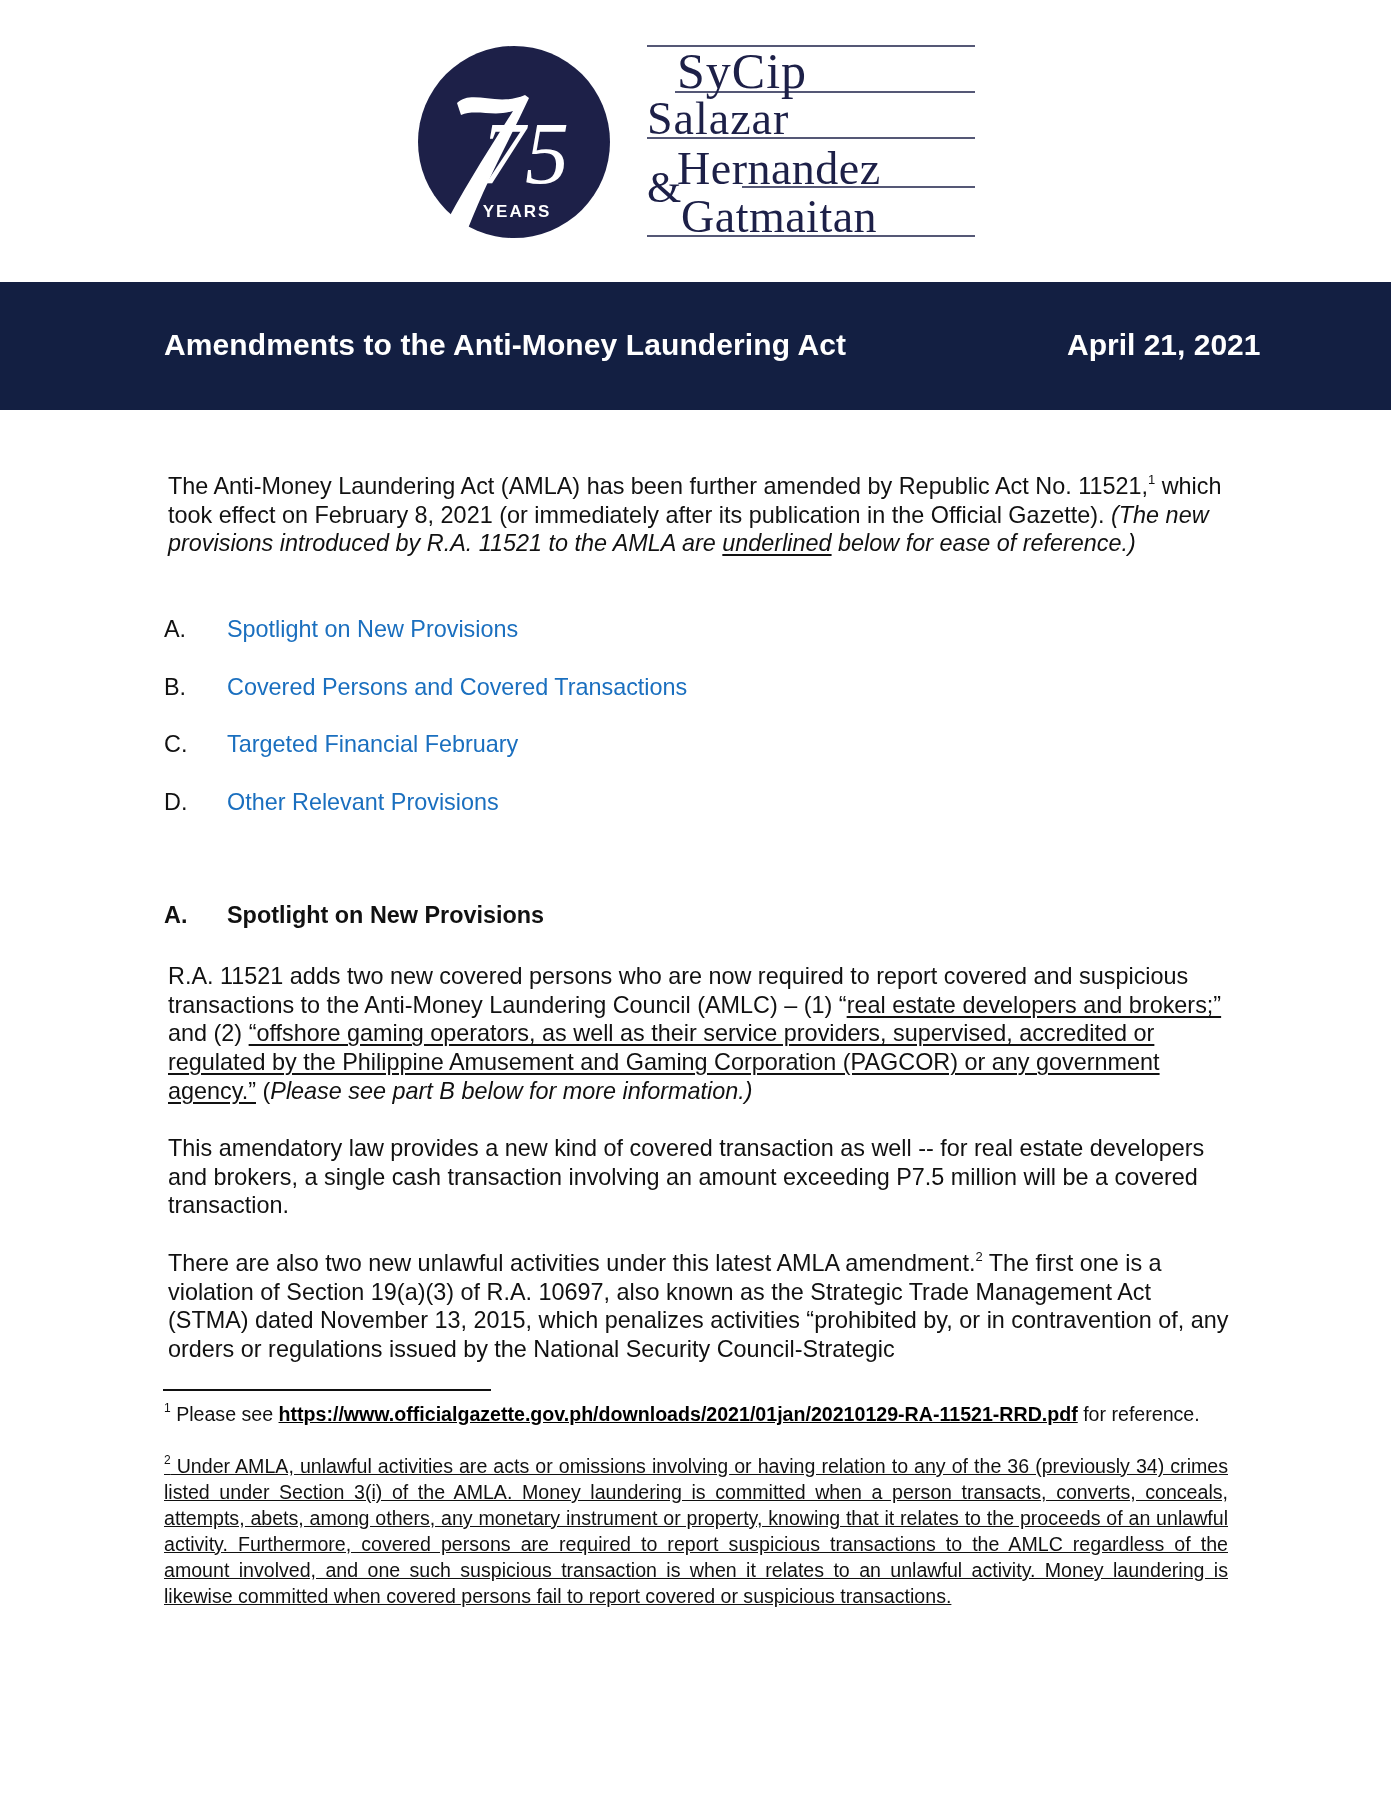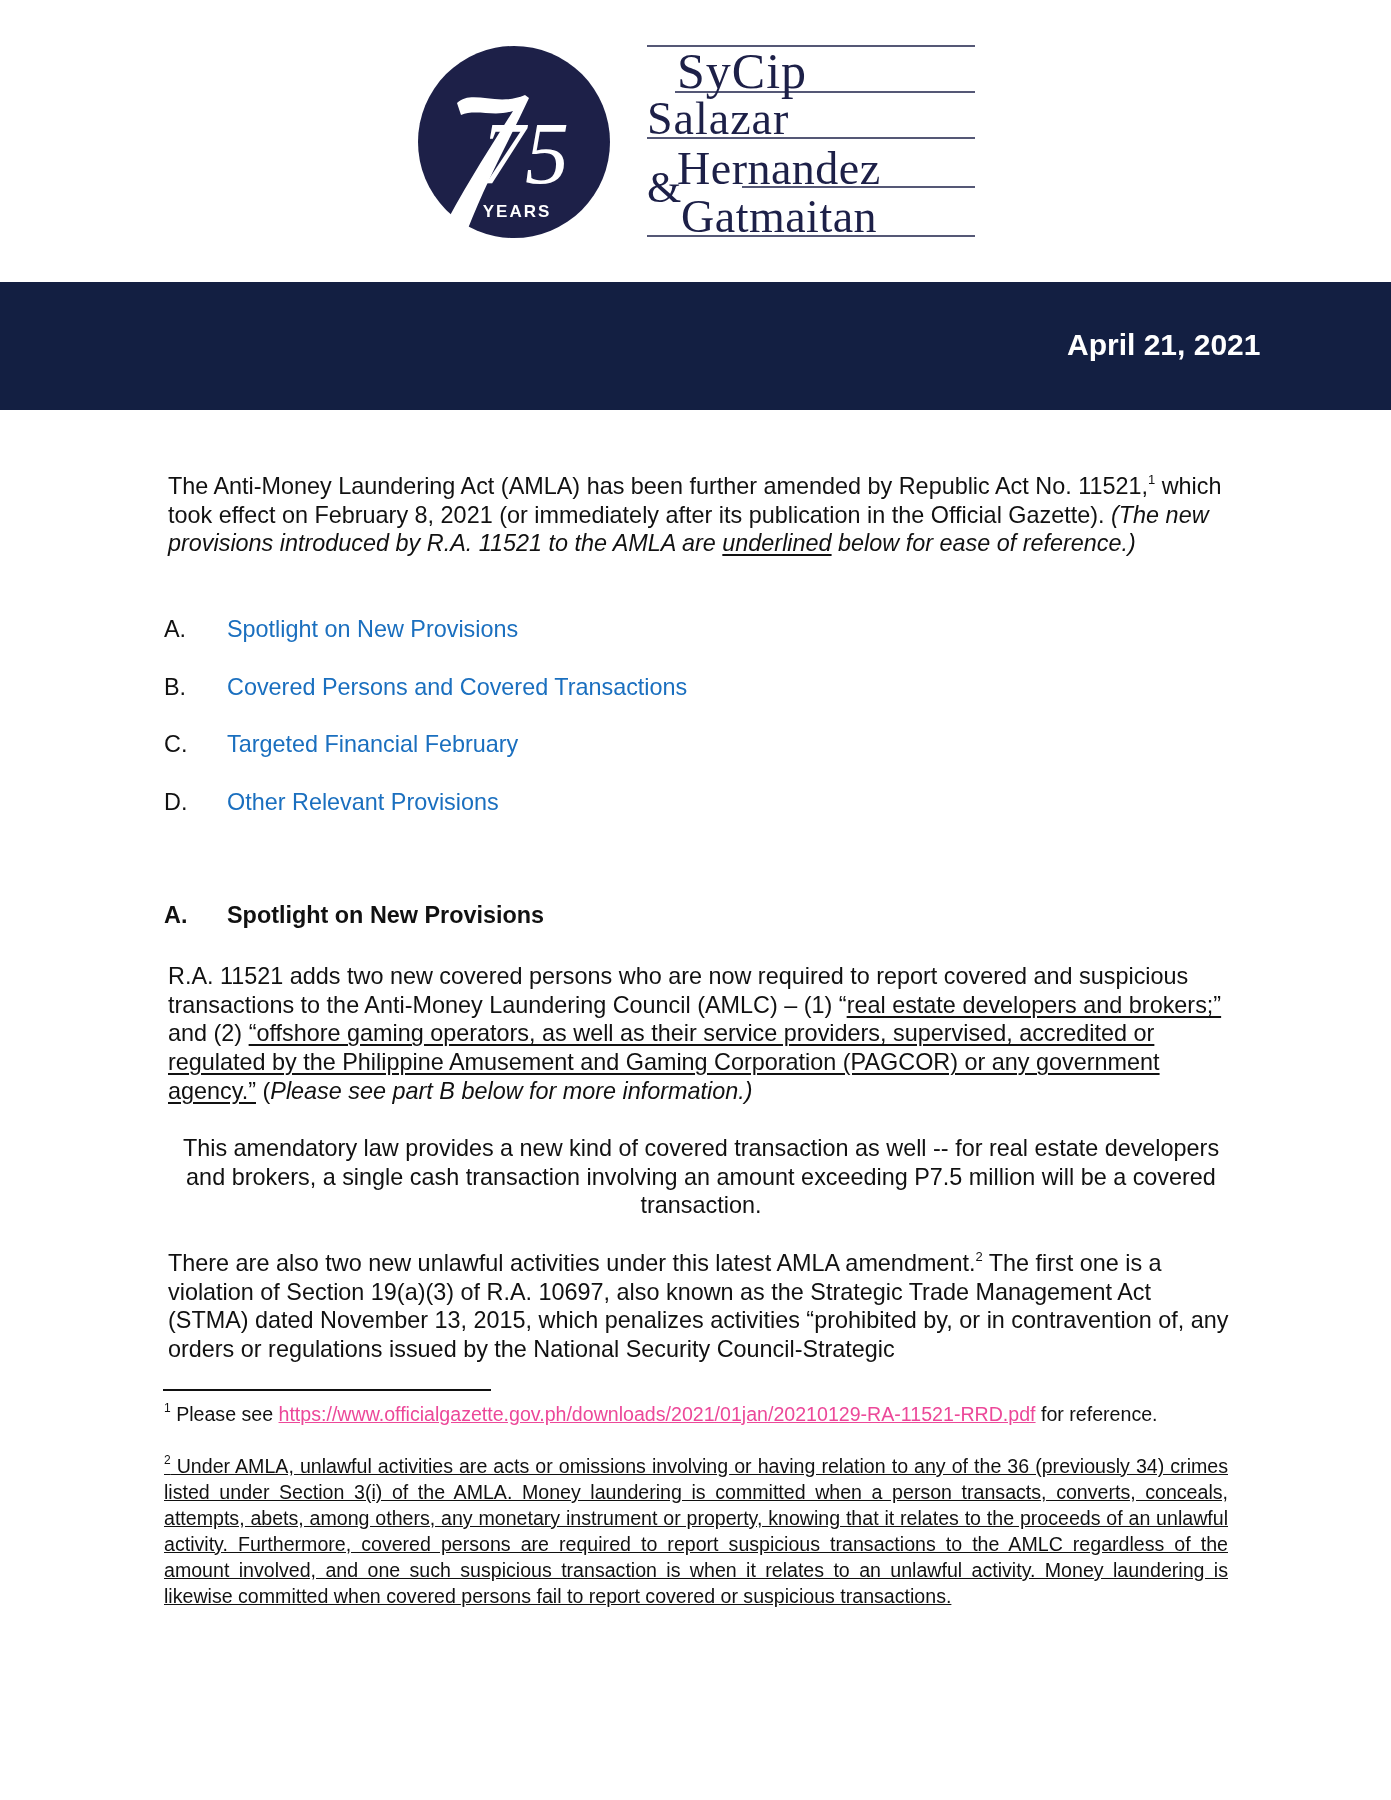--- a/index.html
+++ b/index.html
@@ -19,21 +19,21 @@
   .i { font-style:italic; }
   .toc-item { position:absolute; left:164px; height:30px; font-size:23.4px; line-height:30px; white-space:nowrap; }
   .toc-letter { position:absolute; left:0; top:0; color:#111; }
   .toc-link { position:absolute; left:63px; top:0; color:#1a6fbf; text-decoration:none; cursor:pointer; }
   .section-heading { position:absolute; left:164px; top:900px; font-size:23.4px; font-weight:bold; line-height:30px; white-space:nowrap; }
   .section-heading .letter { position:absolute; left:0; }
   .section-heading .label { position:absolute; left:63px; }
   .fn-rule { position:absolute; left:163px; top:1389px; width:328px; height:2px; background:#111; }
   .fn { position:absolute; left:164px; width:1064px; font-size:19.6px; line-height:26px; margin:0; }
   .fn sup { font-size:12px; line-height:0; position:relative; top:-1px; }
-  .fn-link { color:#ec4899; text-decoration:underline; cursor:pointer; }
+  .fn-link { color:#000000; text-decoration:underline; cursor:pointer;font-weight:bold; }
   .justify { text-align:justify;text-decoration:underline; }
 </style>
 </head>
 <body>
 
 <div class="logo-wrap">
   <svg class="emblem" viewBox="0 0 194 194" xmlns="http://www.w3.org/2000/svg">
     <circle cx="97" cy="97" r="96" fill="#1d2048"></circle>
 
     <path d="M40 58 C55 44, 80 62, 108 50 L112 53 C95 90, 72 130, 50 186 L30 176 C55 130, 78 95, 96 66 C78 72, 58 64, 44 70 Z" fill="#ffffff"></path>
@@ -53,20 +53,21 @@
       <text x="30" y="46" font-size="50" letter-spacing="1">SyCip</text>
       <text x="0" y="92" font-size="46" letter-spacing="1">Salazar</text>
       <text x="30" y="142" font-size="46" letter-spacing="0.5">Hernandez</text>
       <text x="0" y="160" font-size="44">&amp;</text>
       <text x="34" y="190" font-size="46" letter-spacing="0.5">Gatmaitan</text>
     </g>
   </svg>
 </div>
 
 <div class="banner">
+  <div class="banner-title">Amendments to the Anti-Money Laundering Act</div>
   <div class="banner-date">April 21, 2021</div>
 </div>
 
 <p class="p" style="top:468px;"><span>The Anti-Money Laundering Act (AMLA) has been further amended by Republic Act No. 11521,</span><sup>1</sup><span> which took effect on February 8, 2021 (or immediately after its publication in the Official Gazette). </span><span class="i">(The new provisions introduced by R.A. 11521 to the AMLA are </span><span class="i u">underlined</span><span class="i"> below for ease of reference.)</span></p>
 
 <div class="toc-item" style="top:614px;">
   <span class="toc-letter">A.</span>
   <a class="toc-link">Spotlight on New Provisions</a>
 </div>
 <div class="toc-item" style="top:672px;">
@@ -82,21 +83,21 @@
   <a class="toc-link">Other Relevant Provisions</a>
 </div>
 
 <div class="section-heading">
   <span class="letter">A.</span>
   <span class="label">Spotlight on New Provisions</span>
 </div>
 
 <p class="p" style="top:958px;"><span>R.A. 11521 adds two new covered persons who are now required to report covered and suspicious transactions to the Anti-Money Laundering Council (AMLC) – (1) “</span><span class="u">real estate developers and brokers;”</span><span> and (2) </span><span class="u">“offshore gaming operators, as well as their service providers, supervised, accredited or regulated by the Philippine Amusement and Gaming Corporation (PAGCOR) or any government agency.”</span><span> (</span><span class="i">Please see part B below for more information.)</span></p>
 
-<p class="p" style="top:1130px;text-align:center;">This amendatory law provides a new kind of covered transaction as well -- for real estate developers and brokers, a single cash transaction involving an amount exceeding P7.5 million will be a covered transaction.</p>
+<p class="p" style="top:1130px;">This amendatory law provides a new kind of covered transaction as well -- for real estate developers and brokers, a single cash transaction involving an amount exceeding P7.5 million will be a covered transaction.</p>
 
 <p class="p" style="top:1245px;"><span>There are also two new unlawful activities under this latest AMLA amendment.</span><sup>2</sup><span> The first one is a violation of Section 19(a)(3) of R.A. 10697, also known as the Strategic Trade Management Act (STMA) dated November 13, 2015, which penalizes activities “prohibited by, or in contravention of, any orders or regulations issued by the National Security Council-Strategic</span></p>
 
 <div class="fn-rule"></div>
 
 <p class="fn" style="top:1401px;"><sup>1</sup><span> Please see </span><a class="fn-link">https://www.officialgazette.gov.ph/downloads/2021/01jan/20210129-RA-11521-RRD.pdf</a><span> for reference.</span></p>
 
 <p class="fn justify" style="top:1453px;"><sup>2</sup><span> Under AMLA, unlawful activities are acts or omissions involving or having relation to any of the 36 (previously 34) crimes listed under Section 3(i) of the AMLA. Money laundering is committed when a person transacts, converts, conceals, attempts, abets, among others, any monetary instrument or property, knowing that it relates to the proceeds of an unlawful activity. Furthermore, covered persons are required to report suspicious transactions to the AMLC regardless of the amount involved, and one such suspicious transaction is when it relates to an unlawful activity. Money laundering is likewise committed when covered persons fail to report covered or suspicious transactions.</span></p>
 
 </body></html>

